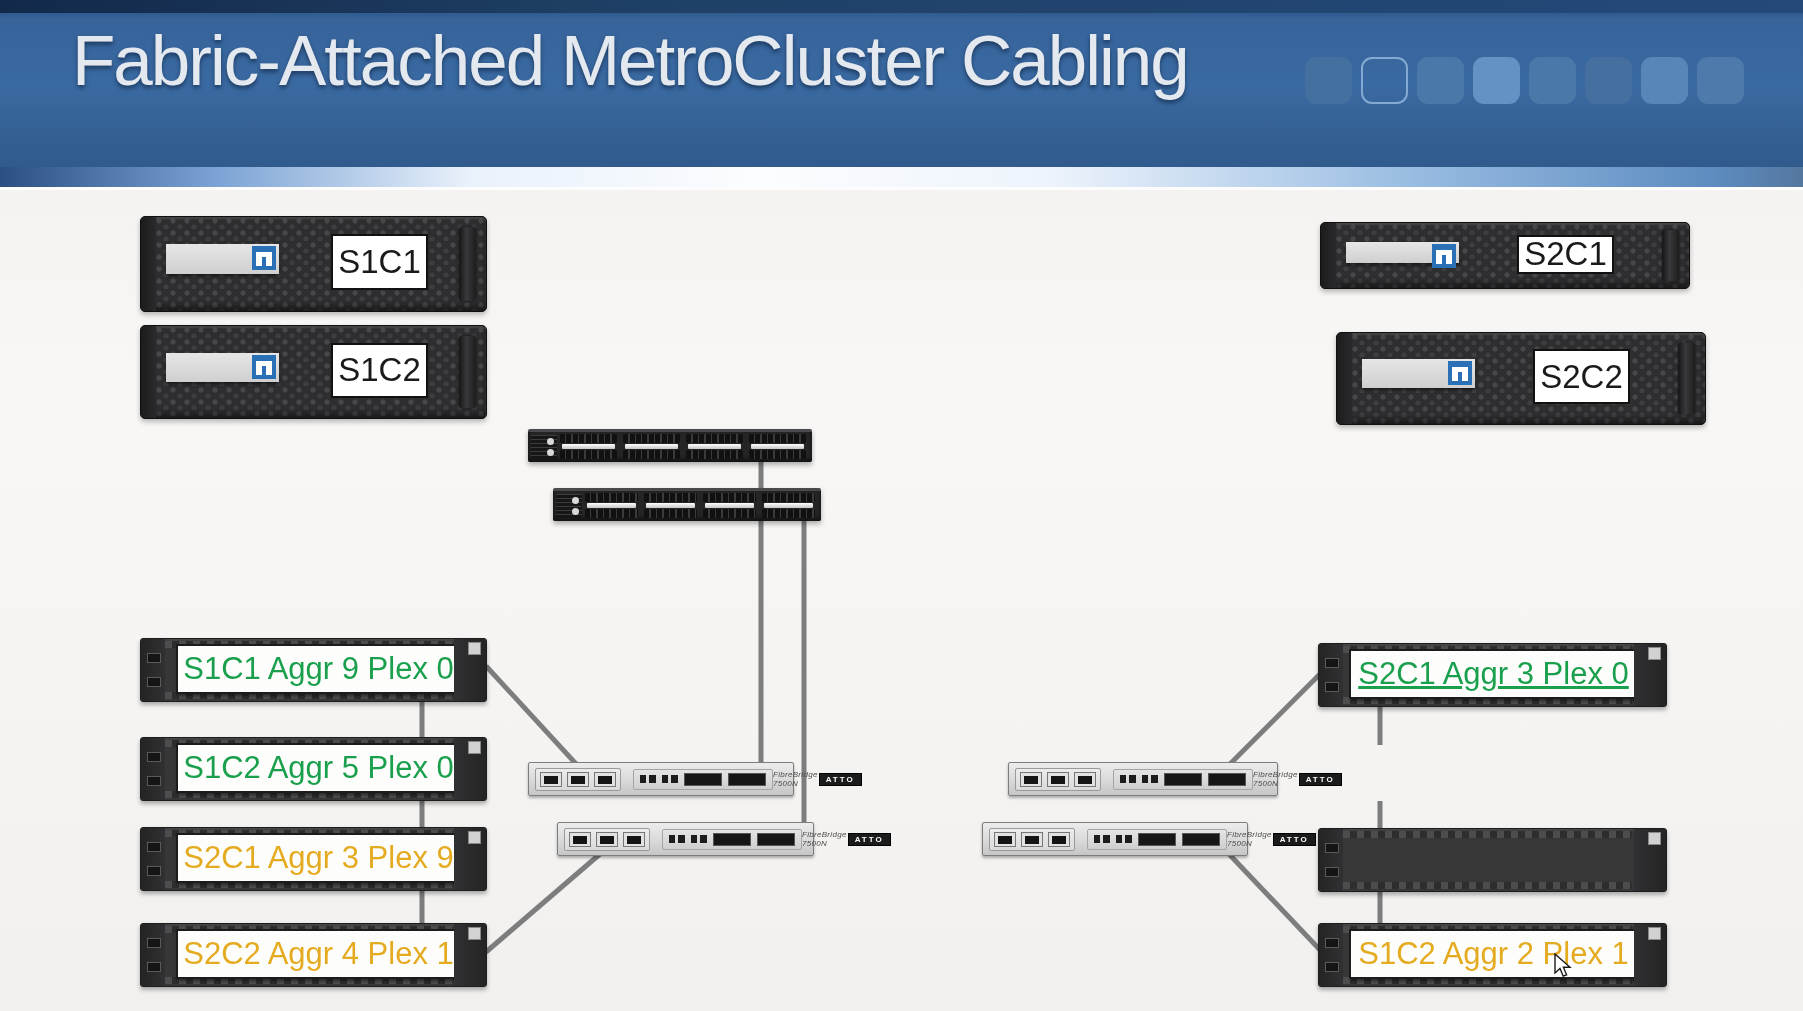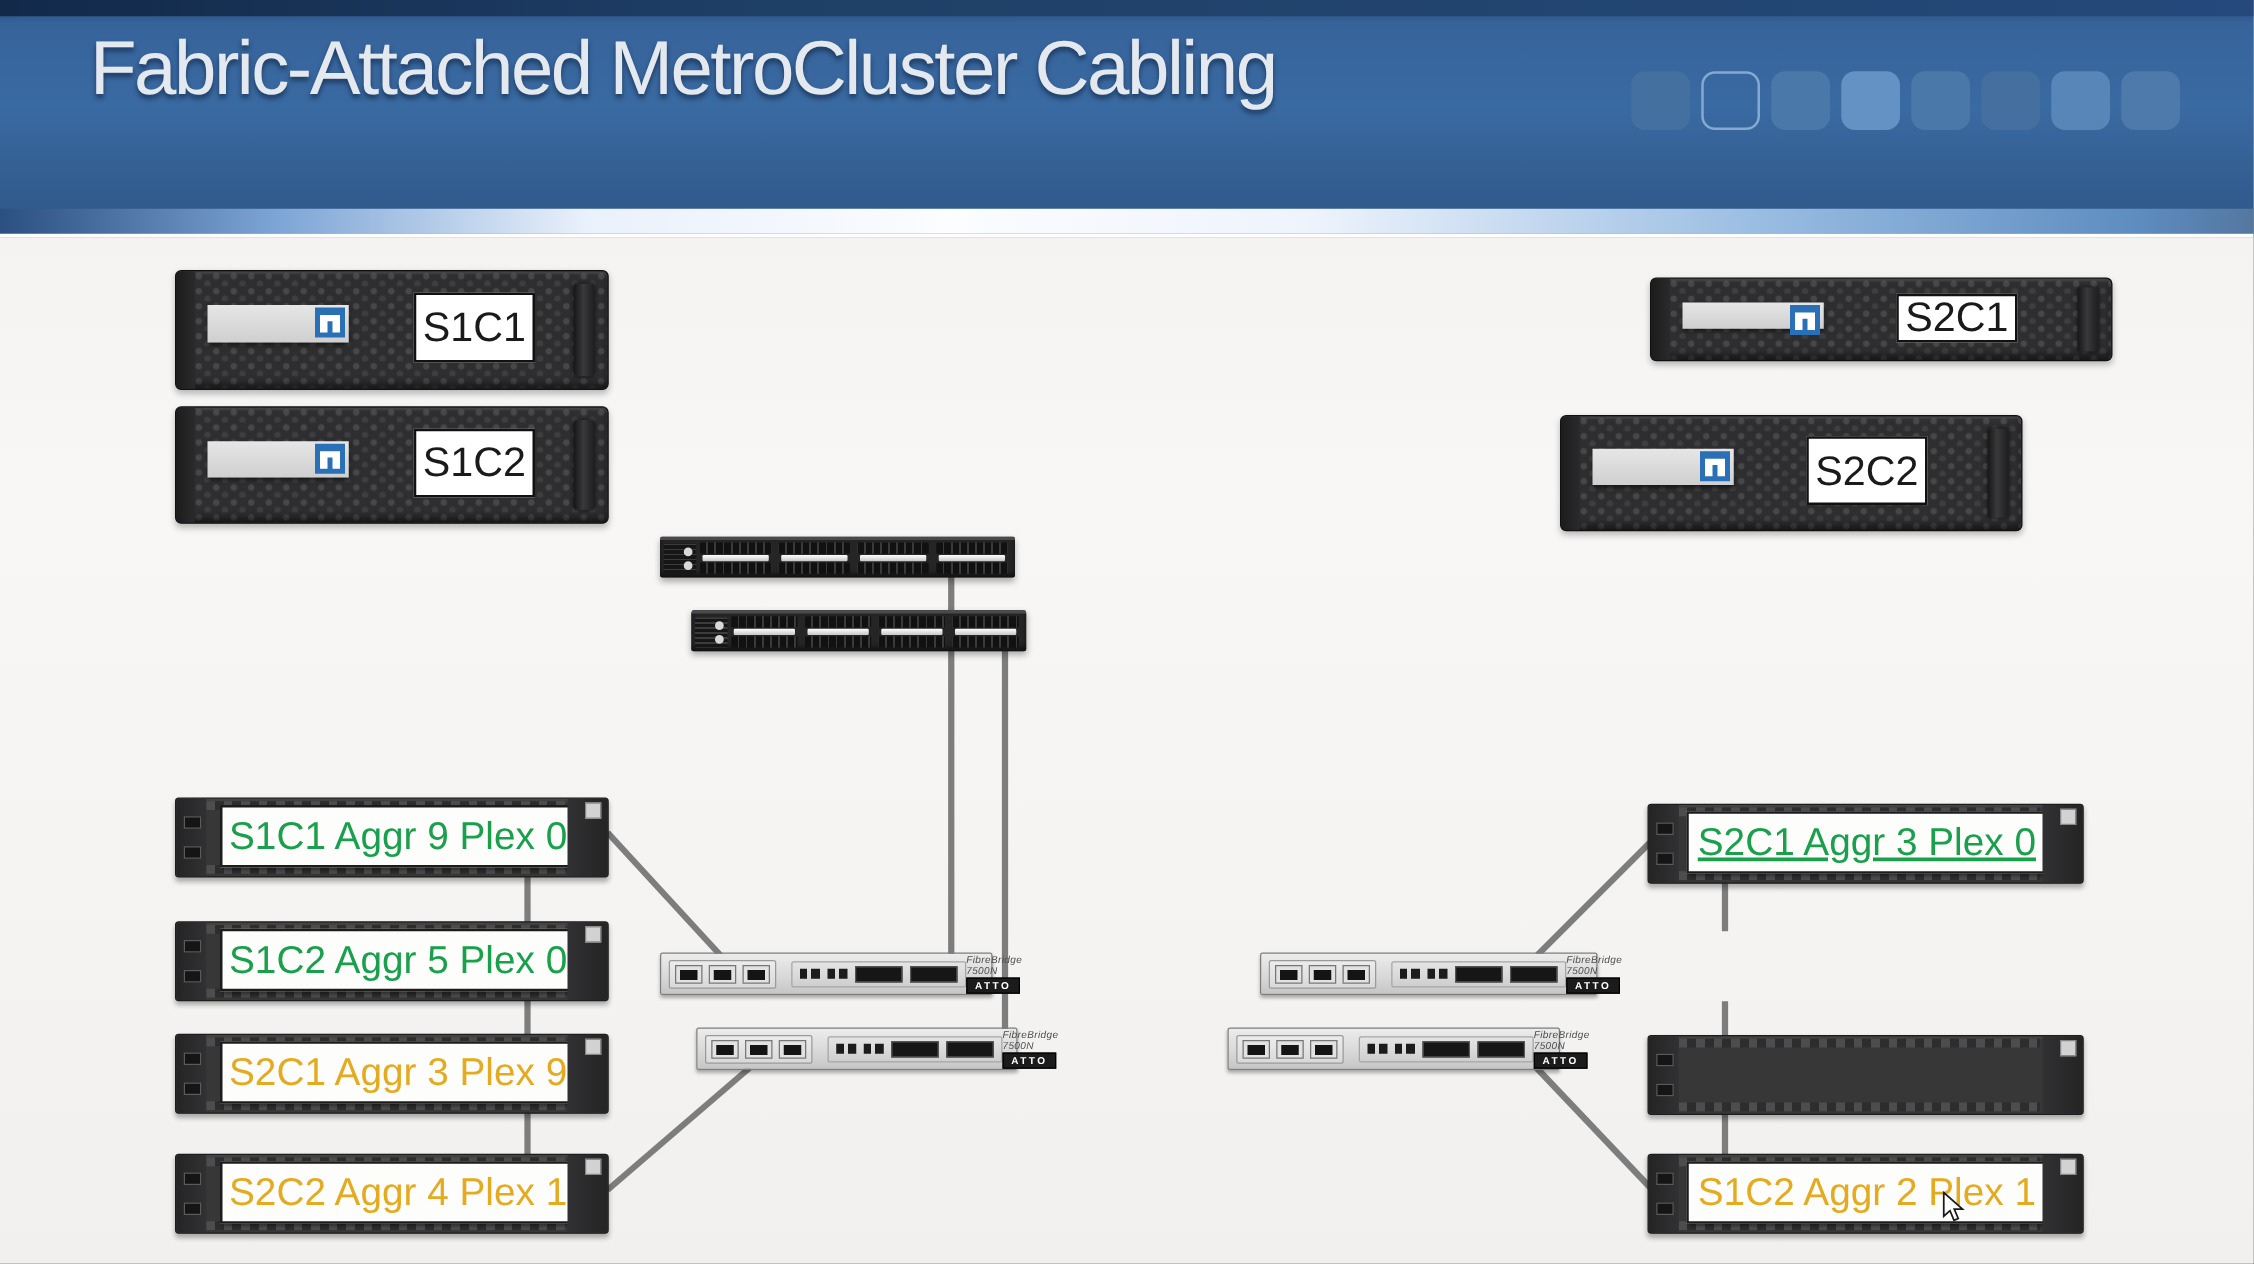--- a/index.html
+++ b/index.html
@@ -4,21 +4,21 @@
 <style>
   html,body{margin:0;padding:0;background:#222;}
   .slide{position:relative;width:1803px;height:1011px;overflow:hidden;
          font-family:"Liberation Sans",sans-serif;background:#f6f5f4;}
 
   
   .hdr{position:absolute;left:0;top:0;width:1803px;height:190px;
        background:linear-gradient(180deg,#254a77 0%,#36639a 10%,#3a6aa2 45%,#325d90 78%,#2f5889 100%);}
   .hdr-topstrip{position:absolute;left:0;top:0;width:100%;height:13px;
        background:linear-gradient(90deg,#12294a 0%,#1f4066 35%,#24497a 100%);}
-  .hdr-title{position:absolute;left:72px;top:18px;margin:0;font-size:61px;line-height:1.2;
+  .hdr-title{position:absolute;left:72px;top:18px;margin:0;font-size:71px;line-height:1.2;
        font-weight:300;letter-spacing:-2px;color:#e4e9f0;
        text-shadow:0 3px 4px rgba(8,24,46,.55);}
   .hdr-decor{position:absolute;left:1305px;top:57px;display:flex;gap:9px;}
   .hdr-decor .sq{width:47px;height:47px;border-radius:11px;display:block;}
   .hdr-decor .sq.outline{border:2.5px solid #84a9d2;box-sizing:border-box;background:transparent;}
   .hdr-gloss{position:absolute;left:0;bottom:0;width:100%;height:23px;
        background:linear-gradient(90deg,#2a4f80 0%,#7ba3d4 12%,#e9f1fb 26%,#fbfdff 42%,#eef4fc 58%,#9abde2 78%,#5d8cc0 95%,#54779f 100%);
        border-bottom:3px solid #fdfdfd;box-sizing:border-box;}
 
   
@@ -66,21 +66,21 @@
        box-shadow:0 2px 3px rgba(0,0,0,.3);display:flex;align-items:center;padding:0 8px 0 6px;}
   .br-ports{display:flex;gap:5px;align-items:center;border:1px solid #9a9a9a;border-radius:2px;
        padding:3px 4px;background:rgba(255,255,255,.25);}
   .br-port{width:20px;height:13px;border:1px solid #777;background:#e2e2e2;position:relative;display:block;}
   .br-port::after{content:"";position:absolute;left:3px;right:3px;top:3px;bottom:2px;background:#141414;}
   .br-mid{display:flex;gap:6px;align-items:center;margin-left:12px;border:1px solid #a5a5a5;
        border-radius:2px;padding:3px 6px;}
   .br-pair{width:16px;height:8px;display:block;
        background:linear-gradient(90deg,#1c1c1c 0 6px,transparent 6px 9px,#1c1c1c 9px 15px);}
   .br-cage{width:36px;height:11px;background:#161616;border:1px solid #555;display:block;}
-  .br-brand{margin-left:auto;display:flex;flex-direction:column;align-items:flex-start;gap:1px;padding-right:14px;}
+  .br-brand{margin-left:auto;display:flex;align-items:center;gap:1px;padding-right:14px;}
   .br-model{font-size:8px;font-style:italic;color:#4c4c4c;letter-spacing:.3px;}
   .br-atto{font-size:8px;font-weight:bold;color:#fff;background:#1b1b1b;border:1px solid #000;
        padding:0px 6px;letter-spacing:2px;line-height:11px;}
 
   
   .shelf{position:absolute;z-index:2;height:64px;background:#373738;border:1px solid #1d1d1d;border-radius:3px;
        box-sizing:border-box;box-shadow:0 3px 4px rgba(0,0,0,.3),inset 0 2px 2px rgba(255,255,255,.08);}
   .shelf-tex{position:absolute;left:24px;right:34px;height:7px;
        background:repeating-linear-gradient(90deg,#4d4d4f 0 7px,#2d2d2e 7px 14px);}
   .shelf-tex.top{top:2px}.shelf-tex.bot{bottom:2px}
@@ -168,21 +168,21 @@
       <div class="ctl-strip">
         <span class="netapp">
             <svg width="24" height="24" viewBox="0 0 24 24">
               <path d="M4 20 V6 h16 v14 h-6 v-9 h-4 v9 z" fill="#fff"></path>
             </svg>
           </span>
       </div>
       <div class="ctl-label" style="left:196px">S2C1</div>
       <div class="ctl-handle"></div>
     </div>
-    <div class="controller" style="left:1248px;top:142px;width:370px;height:93px">
+    <div class="controller" style="left:1336px;top:142px;width:370px;height:93px">
       <div class="ctl-cap"></div>
       <div class="ctl-strip">
         <span class="netapp">
             <svg width="24" height="24" viewBox="0 0 24 24">
               <path d="M4 20 V6 h16 v14 h-6 v-9 h-4 v9 z" fill="#fff"></path>
             </svg>
           </span>
       </div>
       <div class="ctl-label" style="left:196px">S2C2</div>
       <div class="ctl-handle"></div>

